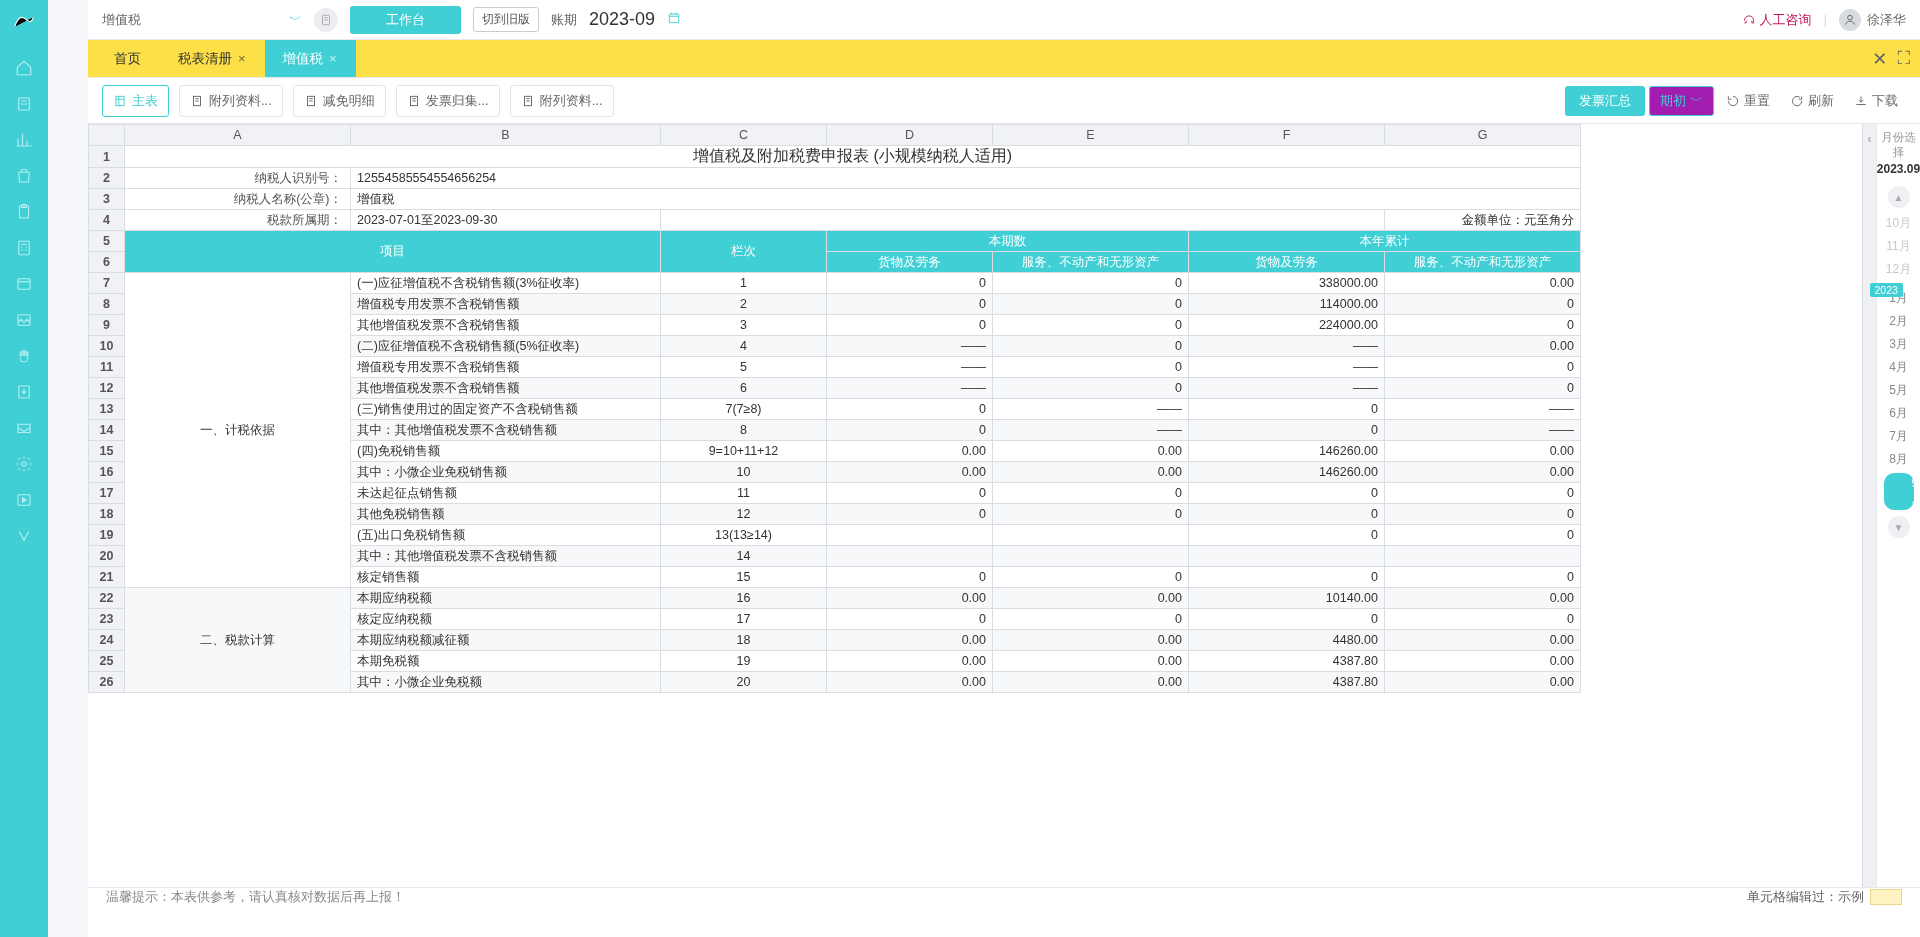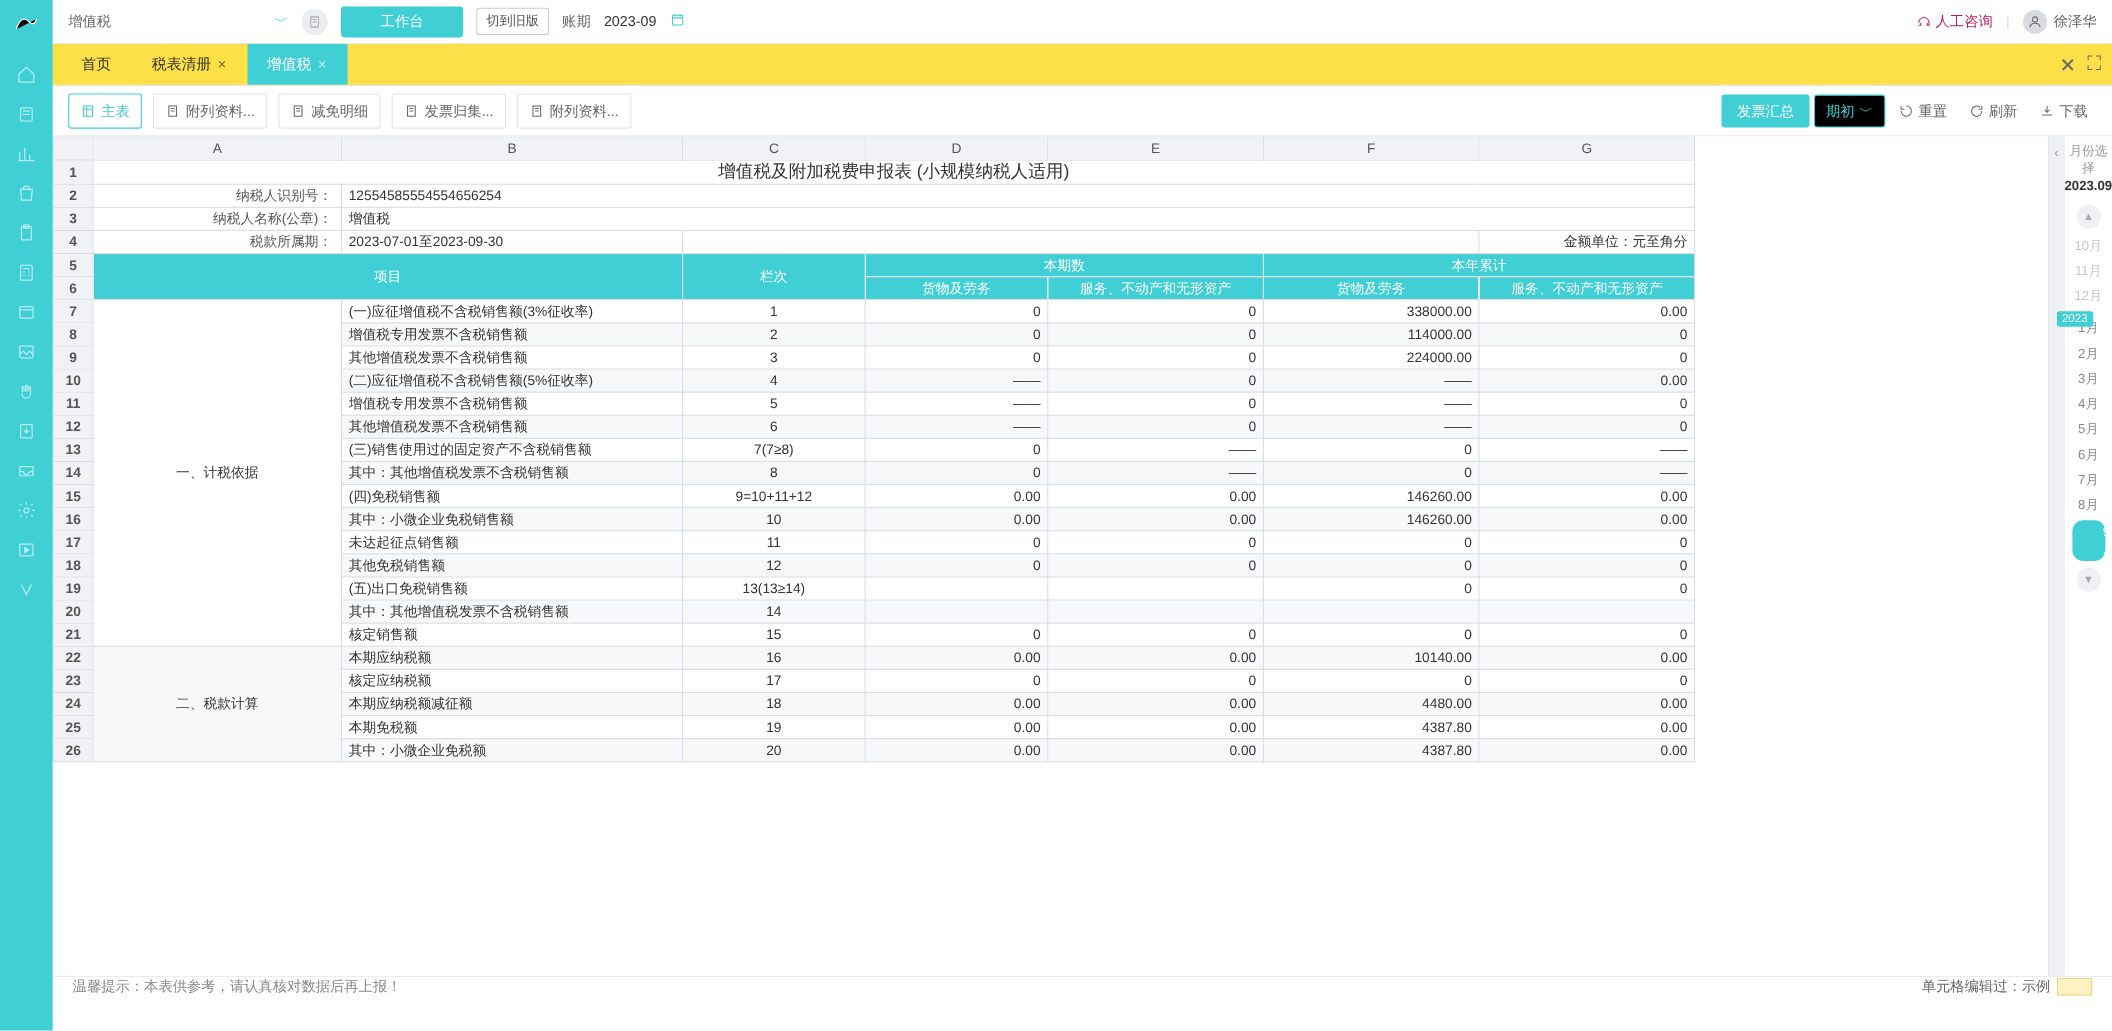--- a/index.html
+++ b/index.html
@@ -1,49 +1,49 @@
 <!DOCTYPE html>
 <html><head>
 <meta charset="utf-8">
 <style>
 * { margin:0; padding:0; box-sizing:border-box; }
 html, body { font-family:"Microsoft YaHei","PingFang SC",sans-serif; font-size:13px; color:#333; background:#f5f7fa; height:100%; overflow:hidden; }
-.app { display:flex; height:100vh; width:100vw; }
+.app { display:flex; height:100vh; width:100vw;gap:40px; }
 .leftnav { width:48px; background:#3fcfd4; display:flex; flex-direction:column; align-items:center; padding-top:8px; flex-shrink:0; }
 .leftnav .logo { width:28px; height:28px; margin-bottom:14px; display:flex; align-items:center; justify-content:center; }
 .leftnav .nav-icon { width:48px; height:36px; display:flex; align-items:center; justify-content:center; color:#b5eef1; cursor:pointer; }
 .leftnav .nav-icon svg { width:18px; height:18px; stroke:#b5eef1; fill:none; stroke-width:1.5; }
 .leftnav .logo svg { stroke:#fff; }
 .main { flex:1; display:flex; flex-direction:column; min-width:0; }
 .topbar { height:40px; background:#fff; border-bottom:1px solid #e6e8eb; display:flex; align-items:center; padding:0 14px; gap:12px; }
 .topbar .tb-dropdown { min-width:200px; display:flex; align-items:center; gap:8px; cursor:pointer; color:#666; }
 .topbar .tb-dropdown .chev { color:#3fcfd4; }
 .topbar .tb-round { width:24px; height:24px; border-radius:50%; background:#ebedf0; display:flex; align-items:center; justify-content:center; color:#aaa; font-size:11px; }
 .topbar .tb-workbench { background:#3fcfd4; color:#fff; border:none; padding:5px 36px; border-radius:3px; cursor:pointer; font-size:13px; }
 .topbar .tb-switch { border:1px solid #ccc; background:#fff; padding:3px 8px; border-radius:3px; cursor:pointer; font-size:12px; color:#555; }
 .topbar .tb-label { color:#666; font-size:13px; }
-.topbar .tb-period { color:#333; font-size:13px; }
+.topbar .tb-period { color:#333; font-size:18px; }
 .topbar .calendar-icon { color:#3fcfd4; cursor:pointer; }
 .topbar .spacer { flex:1; }
 .topbar .tb-help { display:flex; align-items:center; gap:4px; color:#be185d; cursor:pointer; font-size:13px; }
 .topbar .tb-user { display:flex; align-items:center; gap:6px; color:#666; cursor:pointer; font-size:13px; }
 .topbar .avatar { width:22px; height:22px; border-radius:50%; background:#d8dbe0; display:flex; align-items:center; justify-content:center; }
 .tabs-row { height:38px; background:#fde047; border-bottom:1px solid #e6e8eb; display:flex; align-items:stretch; padding-left:8px; position:relative; }
 .tabs-row .tab { padding:0 18px; display:flex; align-items:center; gap:6px; cursor:pointer; font-size:13.5px; color:#333; border-right:1px solid transparent; }
 .tabs-row .tab.active { background:#3fcfd4; color:#fff; }
 .tabs-row .tab .close { font-size:13px; opacity:.7; cursor:pointer; }
 .tabs-row .right-icons { margin-left:auto; display:flex; align-items:center; gap:10px; padding-right:10px; color:#666; }
 .tabs-row .right-icons span { cursor:pointer; font-size:18px; }
 .toolbar { height:46px; background:#fff; display:flex; align-items:center; padding:0 14px; gap:4px; border-bottom:1px solid #e6e8eb; }
 .toolbar .view-tab { padding:6px 10px; border:1px solid #e1e4e8; border-radius:3px; display:flex; align-items:center; gap:5px; font-size:13px; color:#666; cursor:pointer; margin-right:6px; }
 .toolbar .view-tab.active { border-color:#3fcfd4; color:#3fcfd4; }
 .toolbar .view-tab .tab-icon { width:14px; height:14px; }
 .toolbar .spacer { flex:1; }
 .toolbar .btn-teal { background:#3fcfd4; color:#fff; border:none; padding:6px 14px; border-radius:3px; cursor:pointer; font-size:13px; }
-.toolbar .btn-outline { background:#000000; color:#3fcfd4; border:1px solid #3fcfd4; padding:5px 10px; border-radius:3px; cursor:pointer; font-size:13px; display:flex; align-items:center; gap:4px; }
+.toolbar .btn-outline { background:#a21caf; color:#3fcfd4; border:1px solid #3fcfd4; padding:5px 10px; border-radius:3px; cursor:pointer; font-size:13px; display:flex; align-items:center; gap:4px; }
 .toolbar .btn-link { background:none; border:none; color:#666; cursor:pointer; display:flex; align-items:center; gap:4px; font-size:13px; padding:0 8px; }
 .sheet-area { flex:1; display:flex; min-height:0; position:relative; }
 .sheet { flex:1; overflow:auto; background:#fff; position:relative; }
 .grid { border-collapse:collapse; table-layout:fixed; }
 .grid th, .grid td { border:1px solid #d9dde2; font-size:12.5px; height:21px; padding:0 6px; white-space:nowrap; overflow:hidden; text-overflow:ellipsis; }
 .grid .corner { background:#f0f2f5; width:36px; }
 .grid .col-head { background:#f0f2f5; text-align:center; color:#555; font-weight:normal; position:sticky; top:0; z-index:2; }
 .grid .row-head { background:#f0f2f5; text-align:center; color:#555; width:36px; position:sticky; left:0; z-index:1; }
 .grid td { background:#fff; }
 .grid td.alt { background:#f7f8fa; }

